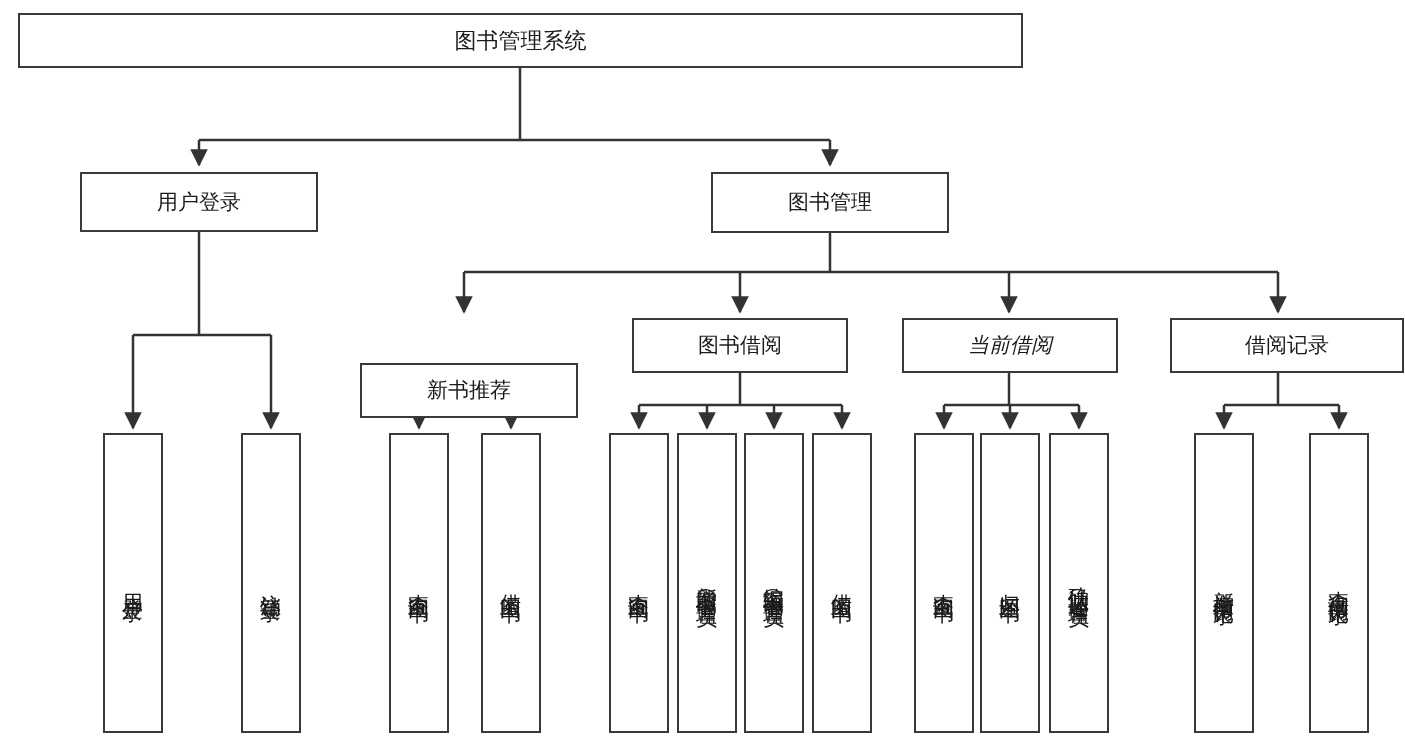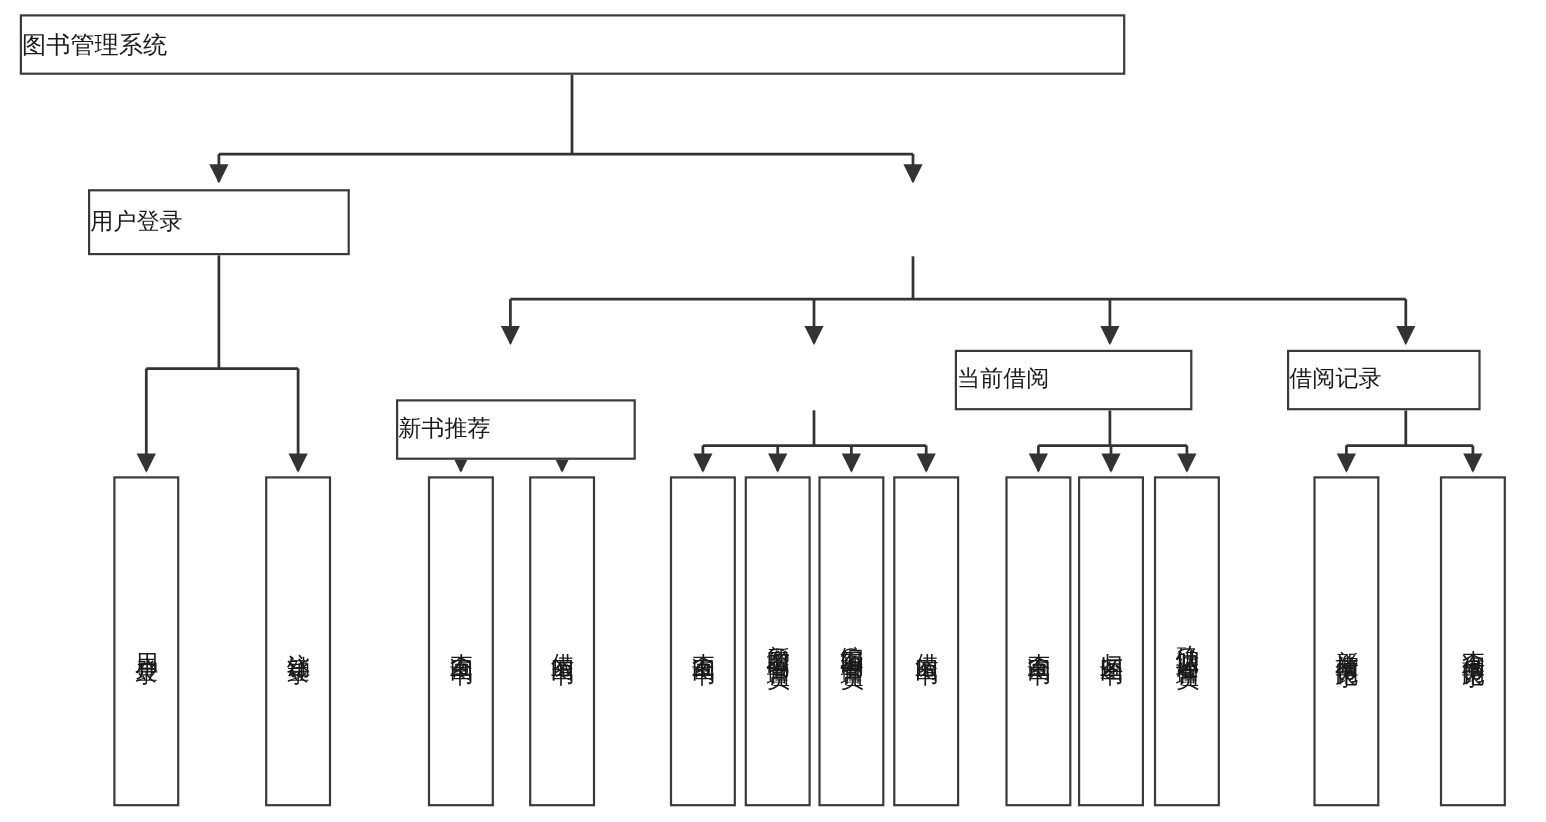--- a/index.html
+++ b/index.html
@@ -26,21 +26,21 @@
     height: 747px;
     pointer-events: none;
   }
   .node {
     position: absolute;
     box-sizing: border-box;
     background: #ffffff;
     border: 2px solid #3a3a3a;
     display: flex;
     align-items: center;
-    justify-content: flex-start;
+    justify-content: center;
     color: #1a1a1a;
   }
   .node.root {
     border-width: 2px;
   }
   .node-label {
     display: block;
     text-align: center;
     line-height: 1.18;
     white-space: nowrap;
@@ -132,28 +132,34 @@
     </g>
   </svg>
 
   <div class="node root horiz" style="left:18px; top:13px; width:1005px; height:55px;">
     <span class="node-label">图书管理系统</span>
   </div>
 
   <div class="node horiz" style="left:80px; top:172px; width:238px; height:60px;">
     <span class="node-label">用户登录</span>
   </div>
+  <div class="node horiz" style="left:711px; top:172px; width:238px; height:61px;">
+    <span class="node-label">图书管理</span>
+  </div>
 
   <div class="node horiz" style="left:360px; top:318px; width:218px; height:55px;margin-top:45px;">
     <span class="node-label">新书推荐</span>
   </div>
-  <div class="node horiz" style="left:868px; top:318px; width:216px; height:55px;">
+  <div class="node horiz" style="left:632px; top:318px; width:216px; height:55px;">
+    <span class="node-label">图书借阅</span>
+  </div>
+  <div class="node horiz" style="left:902px; top:318px; width:216px; height:55px;font-style:italic;">
     <span class="node-label">当前借阅</span>
   </div>
-  <div class="node horiz" style="left:1170px; top:318px; width:176px; height:55px;">
+  <div class="node horiz" style="left:1170px; top:318px; width:234px; height:55px;">
     <span class="node-label">借阅记录</span>
   </div>
 
   <div class="node vert" style="left:103px; top:433px; width:60px; height:300px;">
     <span class="node-label">用户登录</span>
   </div>
   <div class="node vert" style="left:241px; top:433px; width:60px; height:300px;">
     <span class="node-label">注销登录</span>
   </div>
 

